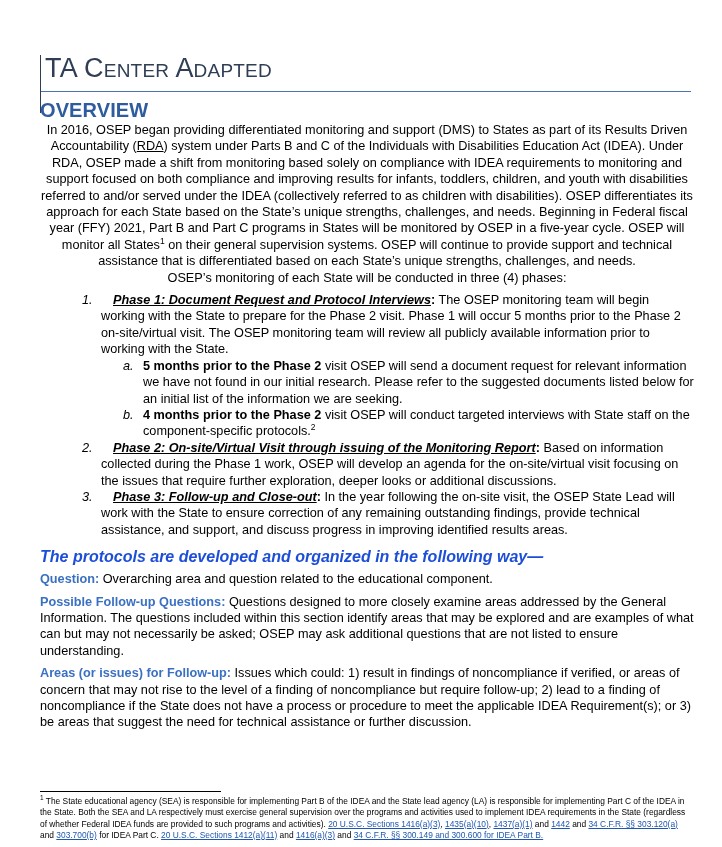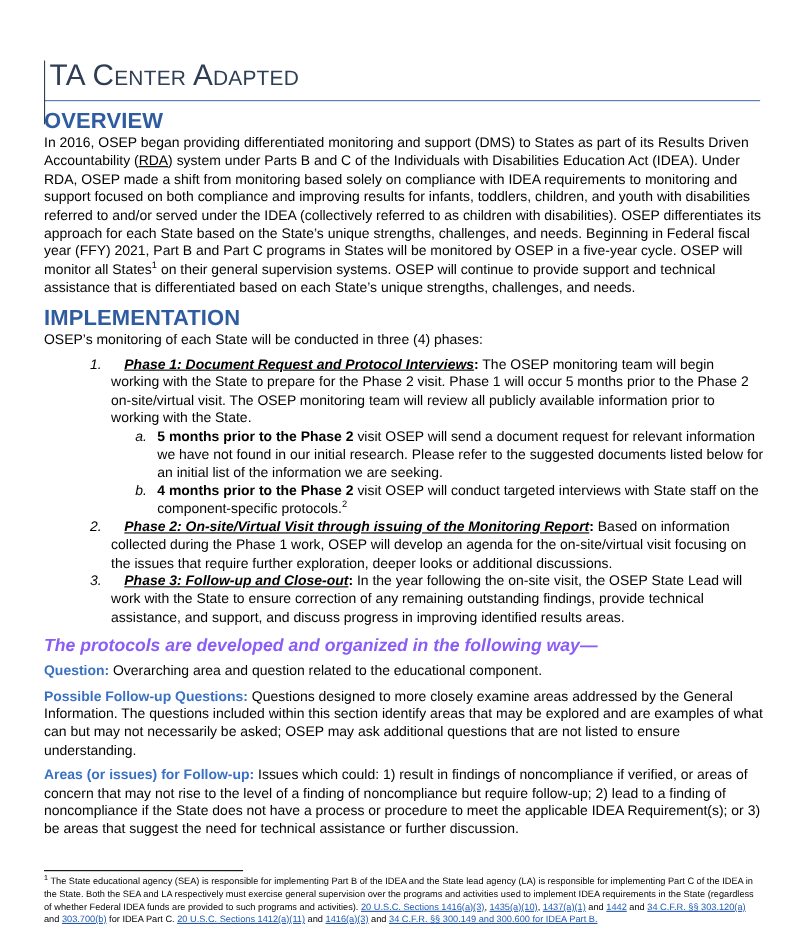--- a/index.html
+++ b/index.html
@@ -66,21 +66,21 @@
     margin: 0 0 3px 0;
     line-height: 18px;
   }
   .section-heading.tight { margin-top: 10px; }
 
   
   p.body {
     margin: 0 0 0 0;
     font-size: 12.7px;
     line-height: 16.4px;
-    text-align: left;
+    text-align: center;
   }
   .u { text-decoration: underline; }
   sup {
     font-size: 8.5px;
     vertical-align: super;
     line-height: 0;
   }
 
   
   ol.phases {
@@ -113,21 +113,21 @@
   }
   ol.sub > li {
     font-style: italic;
     padding-left: 6px;
   }
   ol.sub > li > .li-body { font-style: normal; }
   .bold-lead { font-weight: 700; }
 
   
   .protocol-intro {
-    color: #8b5cf6;
+    color: #1d4ed8;
     font-style: italic;
     font-weight: 700;
     font-size: 16px;
     line-height: 20px;
     margin: 9px 0 4px 0;
   }
   p.protocol {
     margin: 0 0 6px 0;
     font-size: 12.7px;
     line-height: 16.4px;
@@ -170,21 +170,20 @@
 
   <div class="title-block">
     <div class="title-rule-left"></div>
     <div class="doc-title">TA Center Adapted</div>
   </div>
   <hr class="title-rule">
 
   <div class="section-heading">OVERVIEW</div>
   <p class="body"><span>In 2016, OSEP began providing differentiated monitoring and support (DMS) to States as part of its Results Driven Accountability (</span><span class="u">RDA</span><span>) system under Parts B and C of the Individuals with Disabilities Education Act (IDEA). Under RDA, OSEP made a shift from monitoring based solely on compliance with IDEA requirements to monitoring and support focused on both compliance and improving results for infants, toddlers, children, and youth with disabilities referred to and/or served under the IDEA (collectively referred to as children with disabilities). OSEP differentiates its approach for each State based on the State’s unique strengths, challenges, and needs. Beginning in Federal fiscal year (FFY) 2021, Part B and Part C programs in States will be monitored by OSEP in a five-year cycle. OSEP will monitor all States</span><sup>1</sup><span> on their general supervision systems. OSEP will continue to provide support and technical assistance that is differentiated based on each State’s unique strengths, challenges, and needs.</span></p>
 
-  <div class="section-heading tight">IMPLEMENTATION</div>
   <p class="body">OSEP’s monitoring of each State will be conducted in three (4) phases:</p>
 
   <ol class="phases">
     <li>
       <span class="li-body"><span class="phase-label">Phase 1: Document Request and Protocol Interviews</span><span class="bold-lead">:</span><span>  The OSEP monitoring team will begin working with the State to prepare for the Phase 2 visit. Phase 1 will occur 5 months prior to the Phase 2 on-site/virtual visit. The OSEP monitoring team will review all publicly available information prior to working with the State.</span></span>
       <ol class="sub">
         <li><span class="li-body"><span class="bold-lead">5 months prior to the Phase 2</span><span> visit OSEP will send a document request for relevant information we have not found in our initial research.  Please refer to the suggested documents listed below for an initial list of the information we are seeking.</span></span></li>
         <li><span class="li-body"><span class="bold-lead">4 months prior to the Phase 2</span><span> visit OSEP will conduct targeted interviews with State staff on the component-specific protocols.</span><sup>2</sup></span></li>
       </ol>
     </li>

